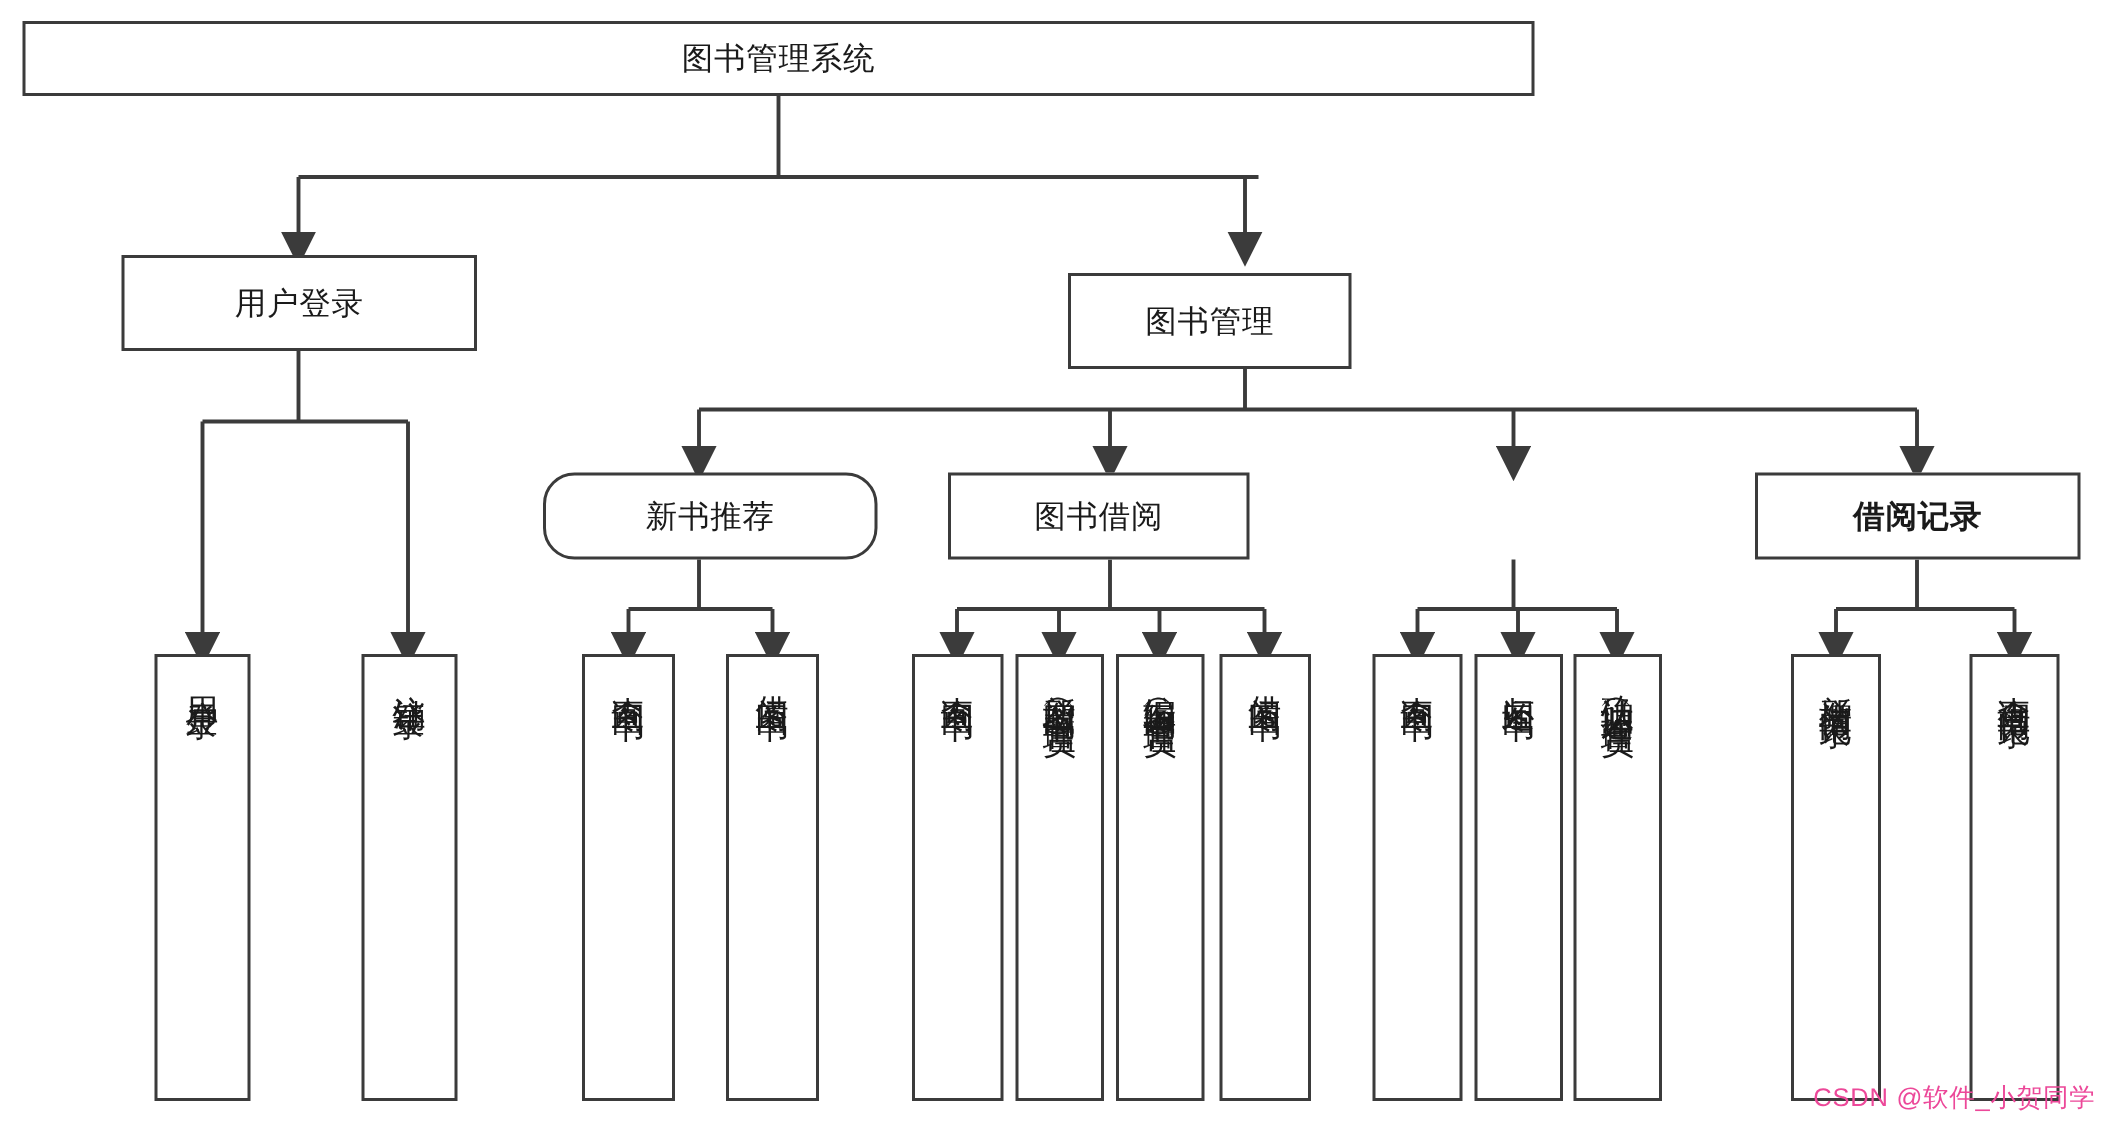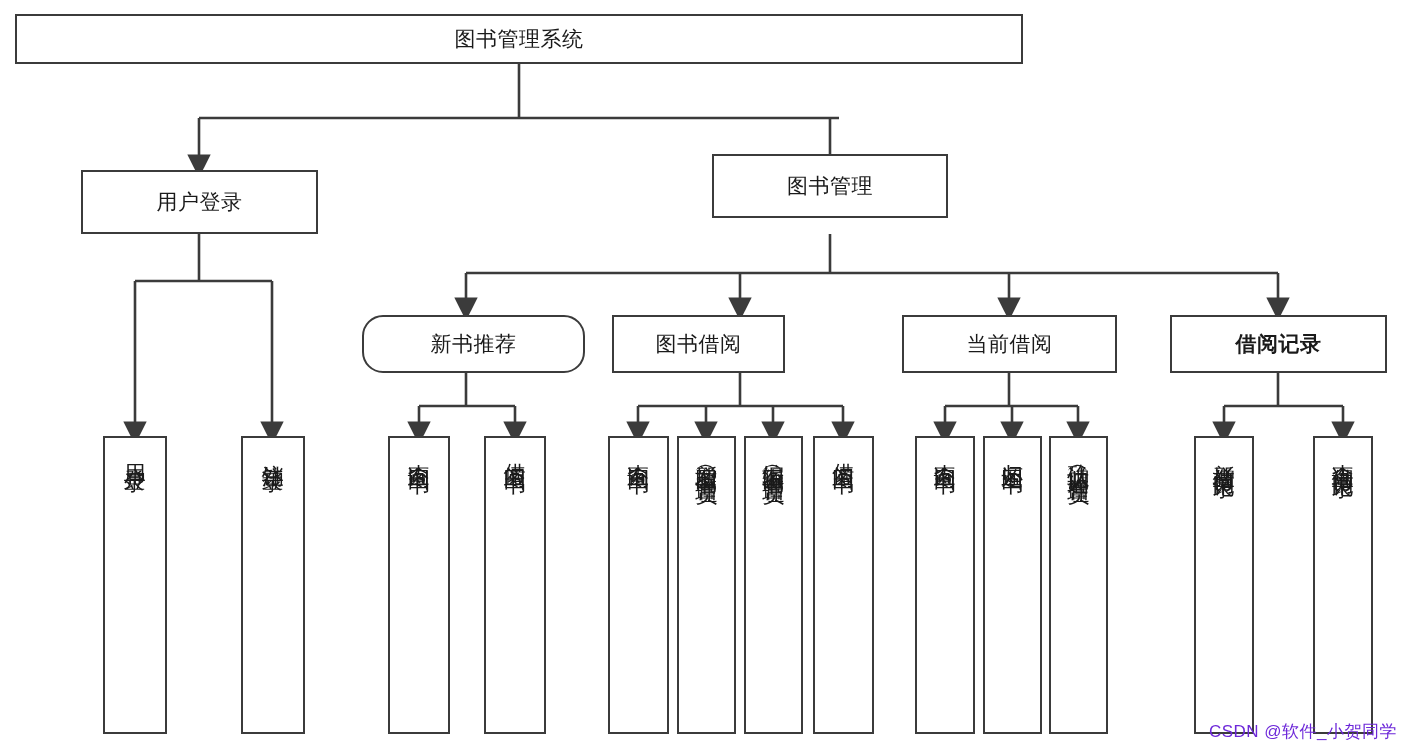--- a/index.html
+++ b/index.html
@@ -48,21 +48,21 @@
     text-orientation: upright;
     line-height: 1.06;
     letter-spacing: 3px;
     white-space: nowrap;
   }
   .watermark {
     position: absolute;
     right: 8px;
     bottom: 4px;
     font-size: 17px;
-    color: #6d28d9;
+    color: #ec4899;
     white-space: nowrap;
     letter-spacing: 0.5px;
     margin-top: 24px;
   }
 </style>
 </head>
 <body>
 
 <div id="canvas">
 
@@ -116,32 +116,29 @@
     </g>
   </svg>
 
   <div class="node horiz" style="left:15px; top:14px; width:1008px; height:50px;">
     <span>图书管理系统</span>
   </div>
 
   <div class="node horiz" style="left:81px; top:170px; width:237px; height:64px;">
     <span>用户登录</span>
   </div>
-  <div class="node horiz" style="left:712px; top:154px; width:236px; height:64px;font-family:Liberation Mono, monospace;">
+  <div class="node horiz" style="left:712px; top:182px; width:189px; height:64px;font-family:Liberation Mono, monospace;">
     <span>图书管理</span>
   </div>
 
   <div class="node horiz" style="left:362px; top:315px; width:223px; height:58px;border-radius:21px;">
     <span>新书推荐</span>
   </div>
-  <div class="node horiz" style="left:612px; top:315px; width:173px; height:58px;">
+  <div class="node horiz" style="left:632px; top:315px; width:201px; height:58px;">
     <span>图书借阅</span>
-  </div>
-  <div class="node horiz" style="left:902px; top:315px; width:215px; height:58px;">
-    <span>当前借阅</span>
   </div>
   <div class="node horiz" style="left:1170px; top:315px; width:217px; height:58px;font-weight:bold;">
     <span>借阅记录</span>
   </div>
 
   <div class="node vert" style="left:103px; top:436px; width:64px; height:298px;">
     <span class="vtext">用户登录</span>
   </div>
   <div class="node vert" style="left:241px; top:436px; width:64px; height:298px;">
     <span class="vtext">注销登录</span>

